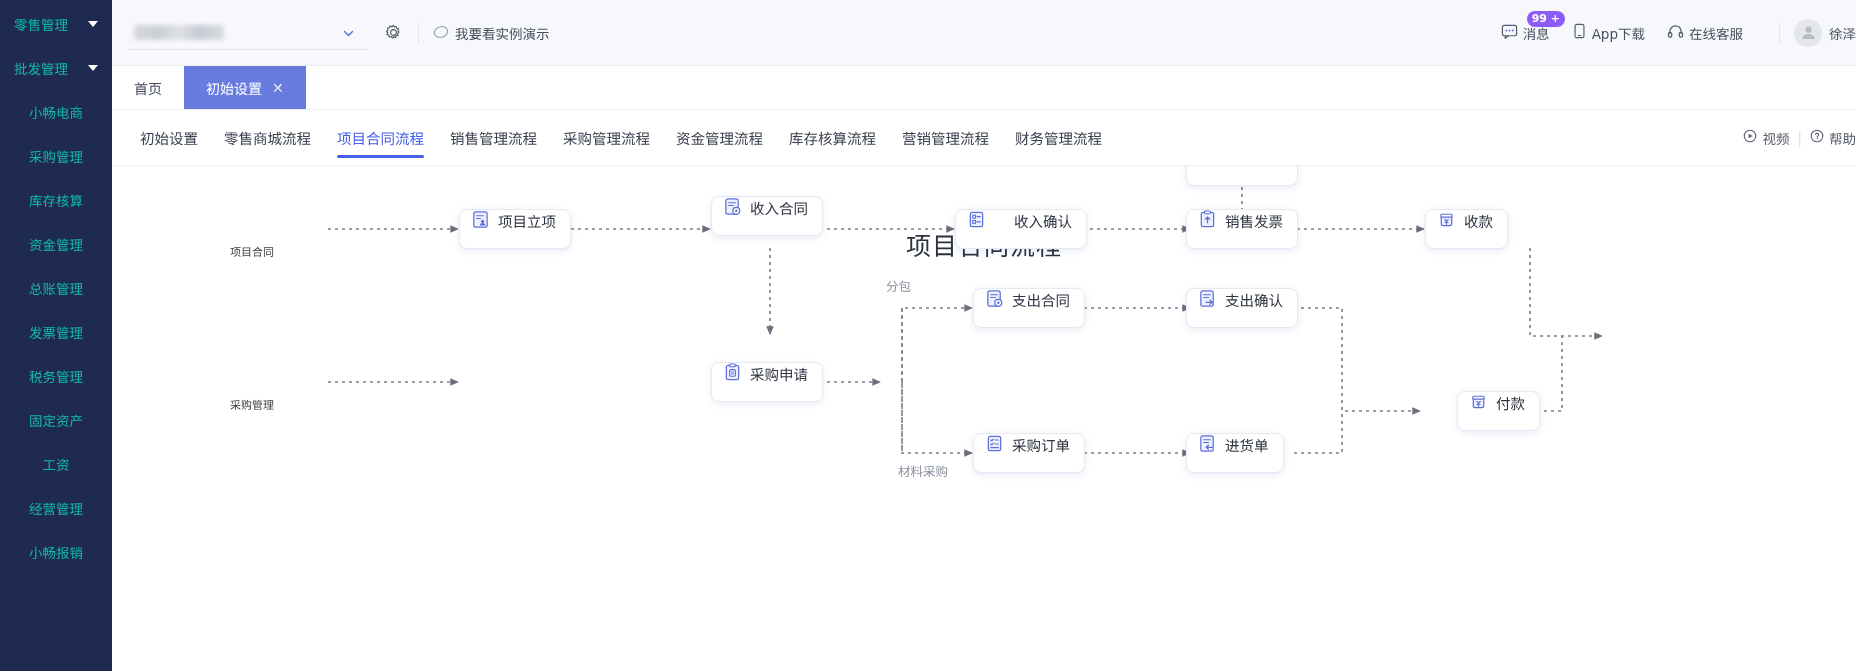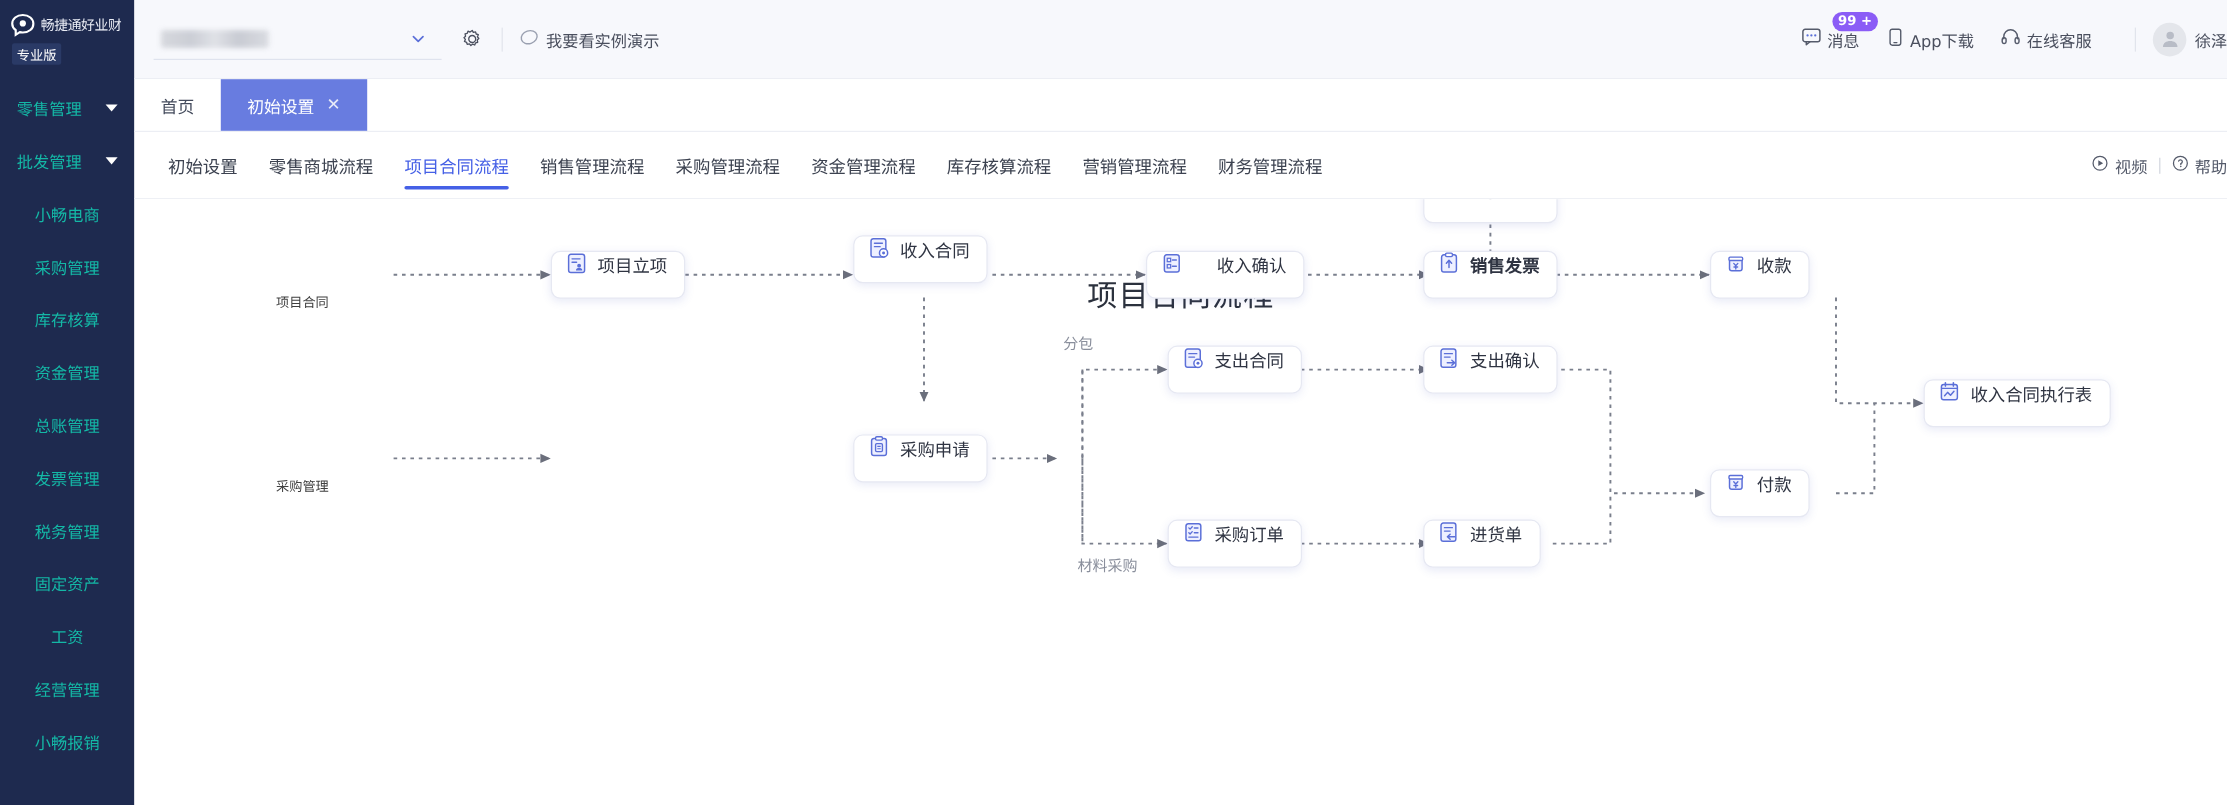--- a/index.html
+++ b/index.html
@@ -278,32 +278,20 @@
     color: #8a8f9c;
     white-space: nowrap;
   }
 </style>
 </head>
 <body>
 
 <div id="app">
 
   <aside class="sidebar">
-    <div class="logo-wrap">
-      <div class="logo-row">
-        <span class="logo-mark">
-          <svg width="22" height="22" viewBox="0 0 22 22">
-            <path d="M11 2.5 C5.9 2.5 2.2 5.6 2.2 9.7 c0 2.2 1.1 4.1 2.9 5.4 l0 3.9 3.4-2.2 c0.8 .2 1.6 .3 2.5 .3 c5.1 0 8.8-3.1 8.8-7.4 C19.8 5.6 16.1 2.5 11 2.5 z" fill="none" stroke="#ffffff" stroke-width="1.8"></path>
-            <circle cx="11" cy="9.5" r="2.6" fill="#ffffff"></circle>
-          </svg>
-        </span>
-        <span class="logo-text">畅捷通好业财</span>
-      </div>
-      <span class="logo-badge">专业版</span>
-    </div>
     <nav class="nav">
       <div class="nav-item">
         <span>零售管理</span>
         <i class="caret-down"></i>
       </div>
       <div class="nav-item">
         <span>批发管理</span>
         <i class="caret-down"></i>
       </div>
       <div class="nav-item">
@@ -570,21 +558,21 @@
             <rect x="3.5" y="2.5" width="13" height="15" rx="2" fill="#eef0ff" stroke="#5b6fd8" stroke-width="1.3"></rect>
             <rect x="6" y="5.5" width="3" height="3" fill="none" stroke="#5b6fd8" stroke-width="1.1"></rect>
             <line x1="10.5" y1="7" x2="14" y2="7" stroke="#5b6fd8" stroke-width="1.2" stroke-linecap="round"></line>
             <rect x="6" y="11" width="3" height="3" fill="none" stroke="#5b6fd8" stroke-width="1.1"></rect>
             <line x1="10.5" y1="12.5" x2="14" y2="12.5" stroke="#5b6fd8" stroke-width="1.2" stroke-linecap="round"></line>
           </svg>
         </span>
         <span>收入确认</span>
       </div>
 
-      <div class="node" style="left:1074px; top:43px;font-weight:bold;">
+      <div class="node" style="left:1074px; top:43px;">
         <span class="ico">
           <svg viewBox="0 0 20 20" width="19" height="19">
             <rect x="3.5" y="2.5" width="13" height="15" rx="2" fill="#eef0ff" stroke="#5b6fd8" stroke-width="1.3"></rect>
             <rect x="7" y="1" width="6" height="3" rx="1" fill="#fff" stroke="#5b6fd8" stroke-width="1.2"></rect>
             <path d="M10 13.5 V7.5 M7.7 9.8 L10 7.3 L12.3 9.8" fill="none" stroke="#5b6fd8" stroke-width="1.3" stroke-linecap="round" stroke-linejoin="round"></path>
           </svg>
         </span>
         <span>销售发票</span>
       </div>
 
@@ -592,32 +580,20 @@
         <span class="ico">
           <svg viewBox="0 0 20 20" width="19" height="19">
             <path d="M4.5 7 h11 v7.5 a2 2 0 0 1-2 2 h-7 a2 2 0 0 1-2-2 z" fill="#eef0ff" stroke="#5b6fd8" stroke-width="1.3"></path>
             <rect x="4" y="4.5" width="12" height="3" rx="1" fill="#fff" stroke="#5b6fd8" stroke-width="1.2"></rect>
             <path d="M8.2 10 L10 12 L11.8 10 M10 12 v3 M8.4 13.2 h3.2" fill="none" stroke="#5b6fd8" stroke-width="1.2" stroke-linecap="round"></path>
           </svg>
         </span>
         <span>收款</span>
       </div>
 
-      <div class="node" style="left:1491px; top:150px;">
-        <span class="ico">
-          <svg viewBox="0 0 20 20" width="19" height="19">
-            <rect x="3" y="3.5" width="14" height="13.5" rx="2" fill="#eef0ff" stroke="#5b6fd8" stroke-width="1.3"></rect>
-            <line x1="3" y1="7" x2="17" y2="7" stroke="#5b6fd8" stroke-width="1.2"></line>
-            <line x1="6.5" y1="2" x2="6.5" y2="5" stroke="#5b6fd8" stroke-width="1.4" stroke-linecap="round"></line>
-            <line x1="13.5" y1="2" x2="13.5" y2="5" stroke="#5b6fd8" stroke-width="1.4" stroke-linecap="round"></line>
-            <path d="M5.8 13.5 L8.4 10.5 L11 13 L14 9.6" fill="none" stroke="#5b6fd8" stroke-width="1.3" stroke-linecap="round" stroke-linejoin="round"></path>
-          </svg>
-        </span>
-        <span>收入合同执行表</span>
-      </div>
 
       <div class="node" style="left:599px; top:196px;">
         <span class="ico">
           <svg viewBox="0 0 20 20" width="19" height="19">
             <rect x="3.5" y="2.5" width="13" height="15" rx="2" fill="#eef0ff" stroke="#5b6fd8" stroke-width="1.3"></rect>
             <rect x="7" y="1" width="6" height="3" rx="1" fill="#fff" stroke="#5b6fd8" stroke-width="1.2"></rect>
             <rect x="7" y="7" width="6" height="7" rx="1" fill="none" stroke="#5b6fd8" stroke-width="1.2"></rect>
             <line x1="8.5" y1="9.5" x2="11.5" y2="9.5" stroke="#5b6fd8" stroke-width="1"></line>
             <line x1="8.5" y1="11.5" x2="11.5" y2="11.5" stroke="#5b6fd8" stroke-width="1"></line>
           </svg>
@@ -669,21 +645,21 @@
           <svg viewBox="0 0 20 20" width="19" height="19">
             <rect x="3" y="2" width="13" height="16" rx="2" fill="#eef0ff" stroke="#5b6fd8" stroke-width="1.3"></rect>
             <line x1="6" y1="6" x2="13" y2="6" stroke="#5b6fd8" stroke-width="1.2" stroke-linecap="round"></line>
             <line x1="6" y1="9" x2="11" y2="9" stroke="#5b6fd8" stroke-width="1.2" stroke-linecap="round"></line>
             <path d="M15 14 h-6 M11 11.8 L8.6 14 L11 16.2" fill="none" stroke="#5b6fd8" stroke-width="1.3" stroke-linecap="round" stroke-linejoin="round"></path>
           </svg>
         </span>
         <span>进货单</span>
       </div>
 
-      <div class="node" style="left:1313px; top:225px;">
+      <div class="node" style="left:1345px; top:225px;">
         <span class="ico">
           <svg viewBox="0 0 20 20" width="19" height="19">
             <path d="M4.5 7 h11 v7.5 a2 2 0 0 1-2 2 h-7 a2 2 0 0 1-2-2 z" fill="#eef0ff" stroke="#5b6fd8" stroke-width="1.3"></path>
             <rect x="4" y="4.5" width="12" height="3" rx="1" fill="#fff" stroke="#5b6fd8" stroke-width="1.2"></rect>
             <path d="M8.2 10 L10 12 L11.8 10 M10 12 v3 M8.4 13.2 h3.2" fill="none" stroke="#5b6fd8" stroke-width="1.2" stroke-linecap="round"></path>
           </svg>
         </span>
         <span>付款</span>
       </div>
     </div>

